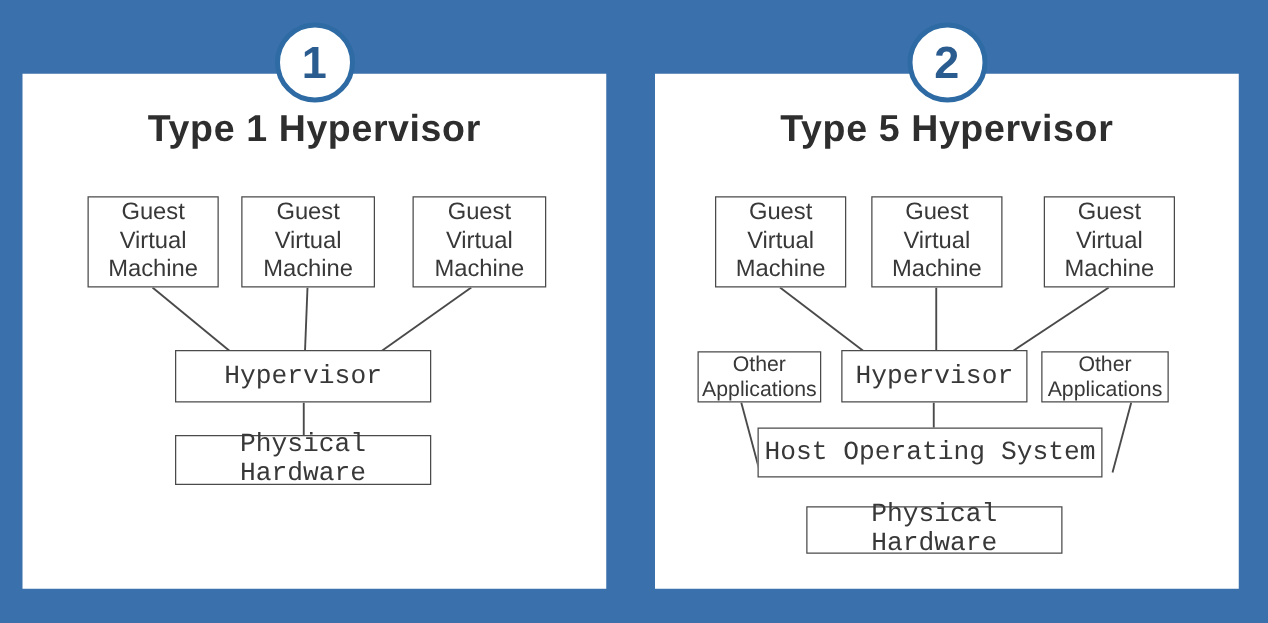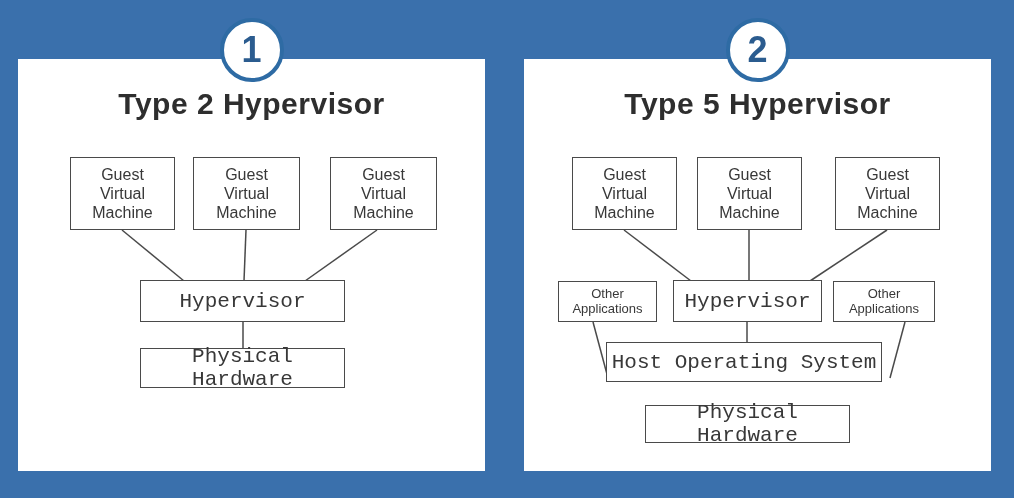--- a/index.html
+++ b/index.html
@@ -74,27 +74,27 @@
     align-items: center;
     justify-content: center;
     text-align: center;
     color: var(--text);
     z-index: 2;
   }
   .guest-vm {
     top: 98px;
     width: 105px;
     height: 73px;
-    font-size: 16px;
+    font-size: 19px;
     line-height: 1.2;
     padding: 2px 10px;
   }
   .label-md { font-size: 21px; font-family: Liberation Mono, monospace; }
   .label-sm {
-    font-size: 13px;
+    font-size: 17px;
     line-height: 1.15;
     padding: 2px 2px;
   }
 
   .connectors {
     position: absolute;
     top: 0;
     left: 0;
     width: 100%;
     height: 100%;
@@ -107,21 +107,21 @@
 </style>
 </head>
 <body>
 
 <div class="panel panel-left">
 
   <div class="badge">
     <span>1</span>
   </div>
 
-  <div class="panel-title">Type 2 Hypervisor</div>
+  <div class="panel-title">Type 1 Hypervisor</div>
 
   <svg class="connectors" viewBox="0 0 467 412" width="467" height="412">
     <line x1="104" y1="171" x2="166" y2="222"></line>
     <line x1="228" y1="171" x2="226" y2="222"></line>
     <line x1="359" y1="171" x2="287" y2="222"></line>
     <line x1="225" y1="263" x2="225" y2="290"></line>
   </svg>
 
   <div class="dbox guest-vm" style="left:52px;">Guest Virtual Machine</div>
   <div class="dbox guest-vm" style="left:175px; width:107px;">Guest Virtual Machine</div>

